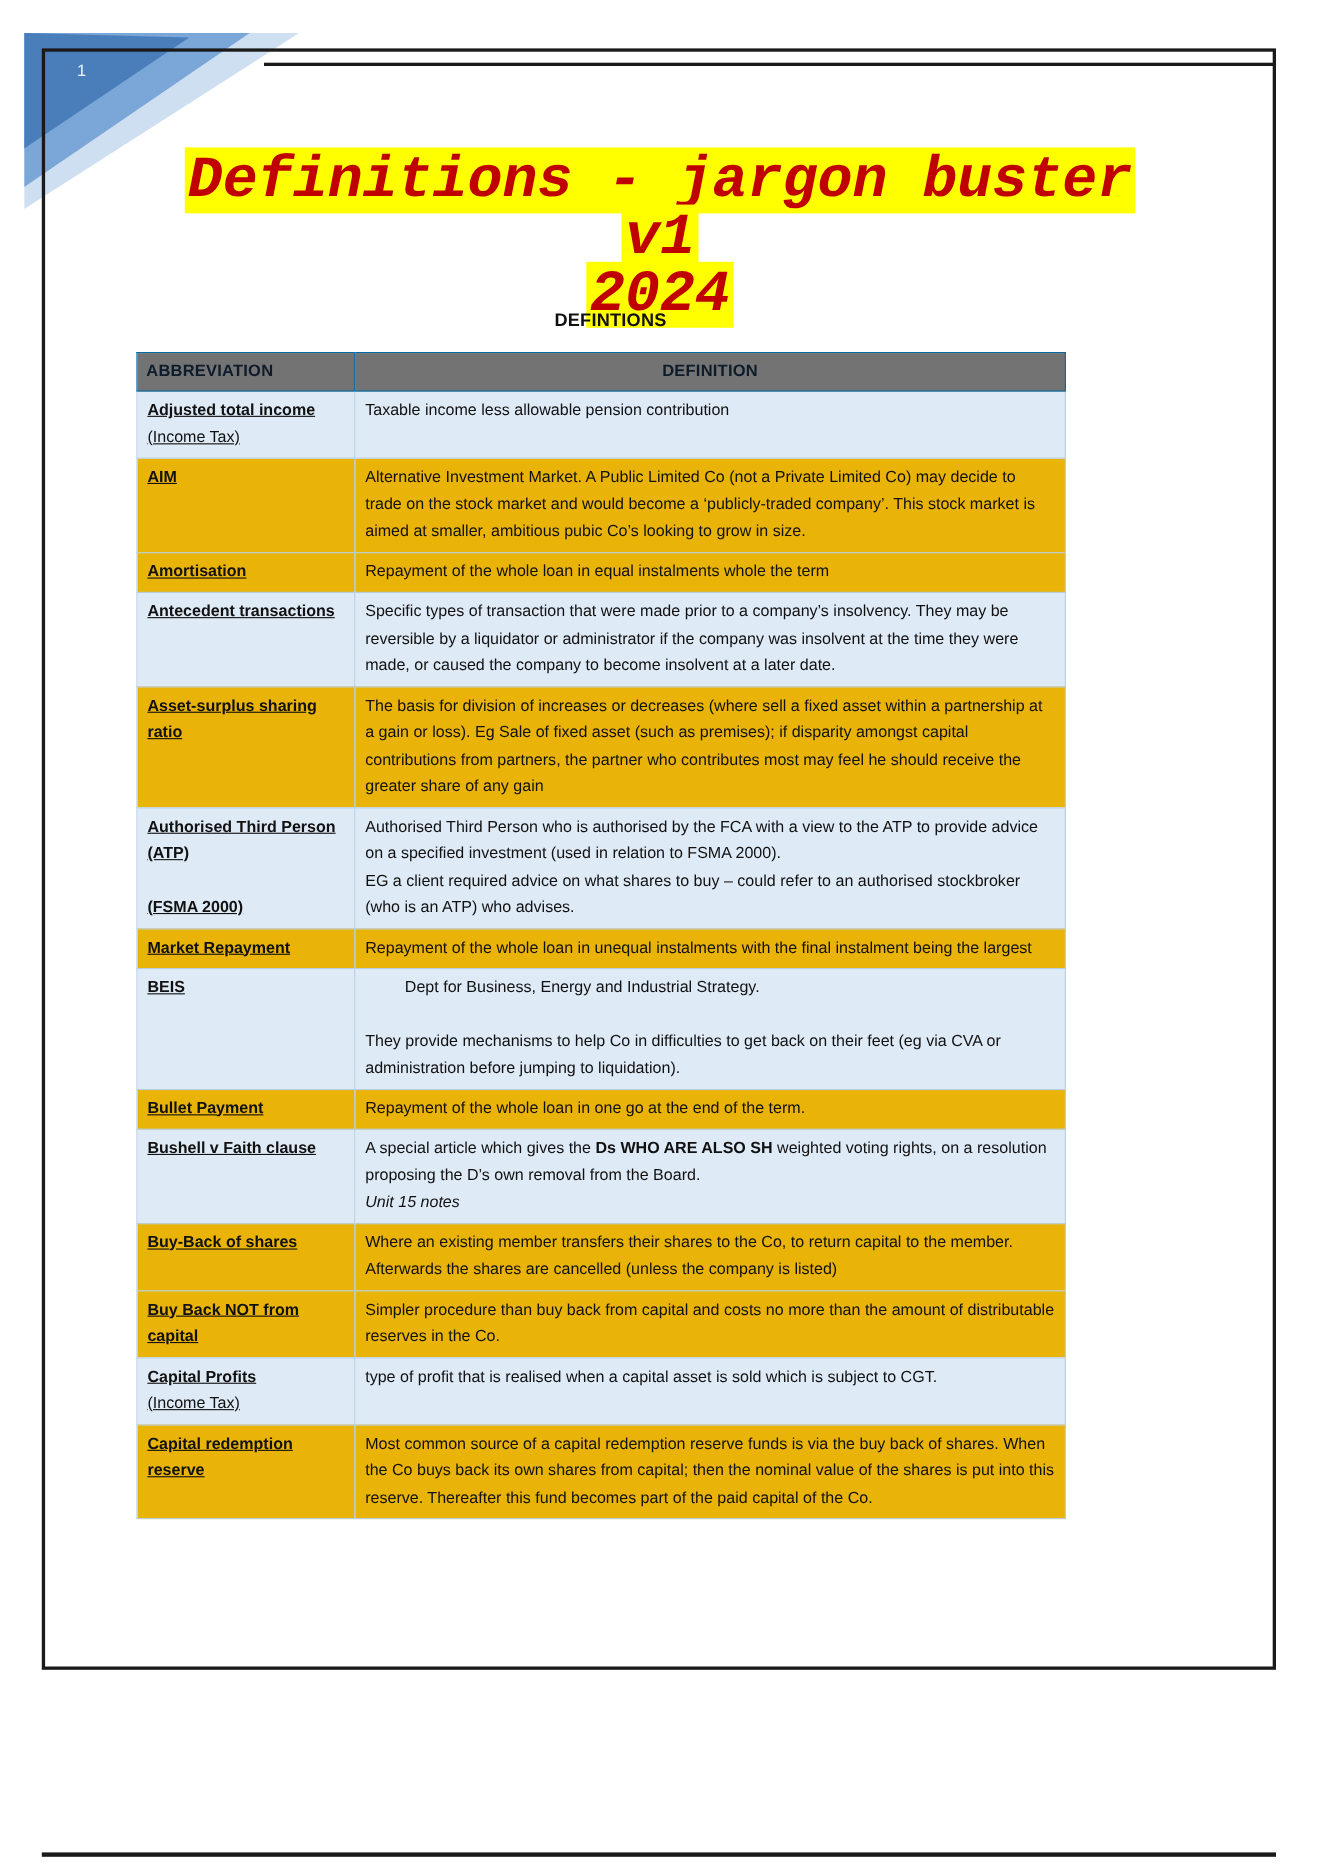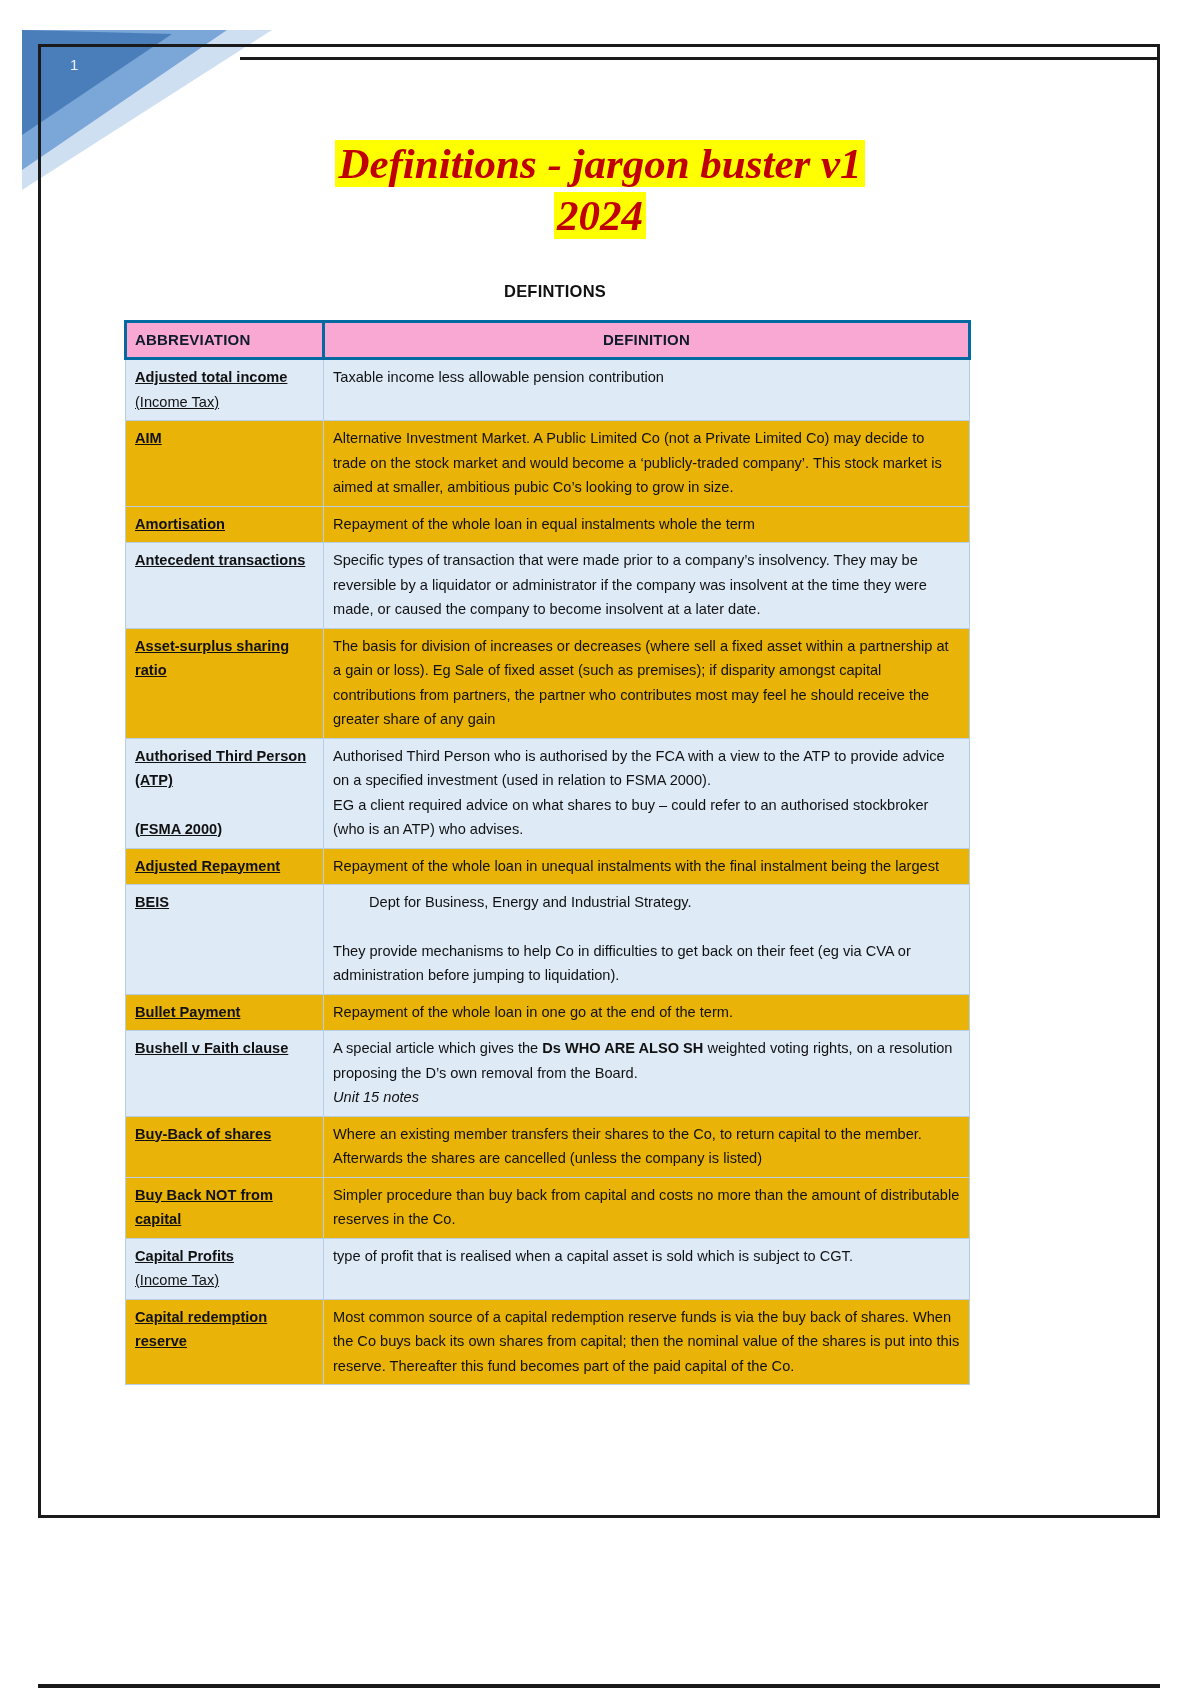--- a/index.html
+++ b/index.html
@@ -74,24 +74,24 @@
     letter-spacing: .3px;
   }
 
   
   .doc-title {
     position: absolute;
     left: 130px;
     top: 138px;
     width: 940px;
     text-align: center;
-    font-family: Liberation Serif, serif;
+    font-family: Liberation Mono, monospace;
     font-weight: bold;
     font-style: italic;
-    font-size: 43px;
+    font-size: 53px;
     line-height: 52px;
     color: #c00000;
   }
   .doc-title .hl {
     background: #ffff00;
     padding: 0 3px;
     box-decoration-break: clone;
     -webkit-box-decoration-break: clone;
   }
 
@@ -119,26 +119,26 @@
     width: 844px;
     border-collapse: collapse;
     table-layout: fixed;
     font-size: 14.6px;
     color: #111111;
   }
   table.defs-table col.c-abbr { width: 198px; }
   table.defs-table col.c-def  { width: 646px; }
 
   table.defs-table th {
-    background: #f9a8d4;
+    background: #737373;
     color: #0d1b2a;
     font-weight: bold;
     font-size: 15px;
     letter-spacing: .2px;
-    border: 3px solid #0369a1;
+    border: 1px solid #0369a1;
     padding: 5px 8px 6px 8px;
     vertical-align: middle;
     height: 23px;
   }
   table.defs-table th.th-abbr { text-align: left; }
   table.defs-table th.th-def  { text-align: center; }
 
   table.defs-table td {
     border: 1px solid #b6cfe6;
     padding: 5px 9px 6px 9px;
@@ -223,21 +223,21 @@
             <td class="def"><span>The basis for division of increases or decreases (where sell a fixed asset within a partnership at a gain or loss). Eg Sale of fixed asset (such as premises); if disparity amongst capital contributions from partners, the partner who contributes most may feel he should receive the greater share of any gain</span></td>
           </tr>
           <tr class="shade">
             <td class="abbr"><span>Authorised Third Person (ATP)</span><span class="spacer"></span><span style="display: block;">(FSMA 2000)</span></td>
             <td class="def">
               <span style="display: block;">Authorised Third Person who is authorised by the FCA with a view to the ATP to provide advice on a specified investment (used in relation to FSMA 2000).</span>
               <span style="display: block;">EG a client required advice on what shares to buy – could refer to an authorised stockbroker (who is an ATP) who advises.</span>
             </td>
           </tr>
           <tr class="plain">
-            <td class="abbr"><span>Adjusted Repayment</span></td>
+            <td class="abbr"><span>Market Repayment</span></td>
             <td class="def"><span>Repayment of the whole loan in unequal instalments with the final instalment being the largest</span></td>
           </tr>
           <tr class="shade">
             <td class="abbr"><span>BEIS</span></td>
             <td class="def">
               <span style="display: block; margin-left: 36px;">Dept for Business, Energy and Industrial Strategy.</span>
               <span class="blank-line"></span>
               <span style="display: block;">They provide mechanisms to help Co in difficulties to get back on their feet (eg via CVA or administration before jumping to liquidation).</span>
             </td>
           </tr>

